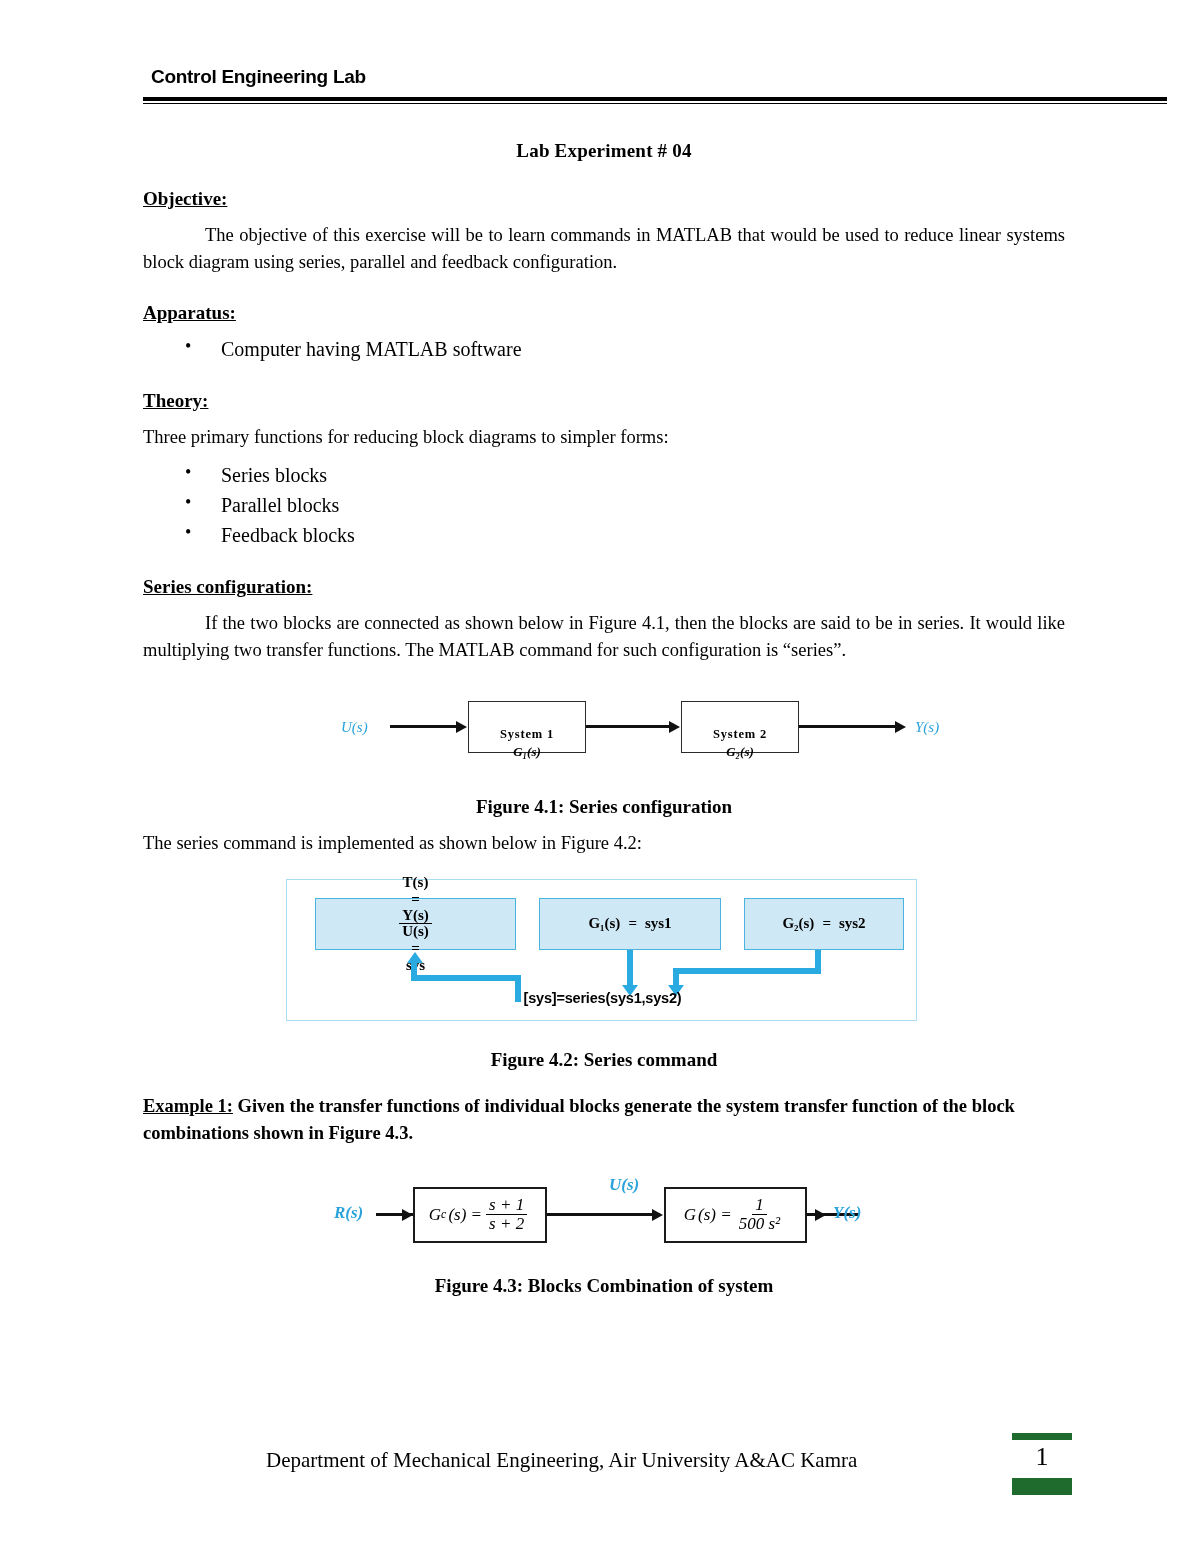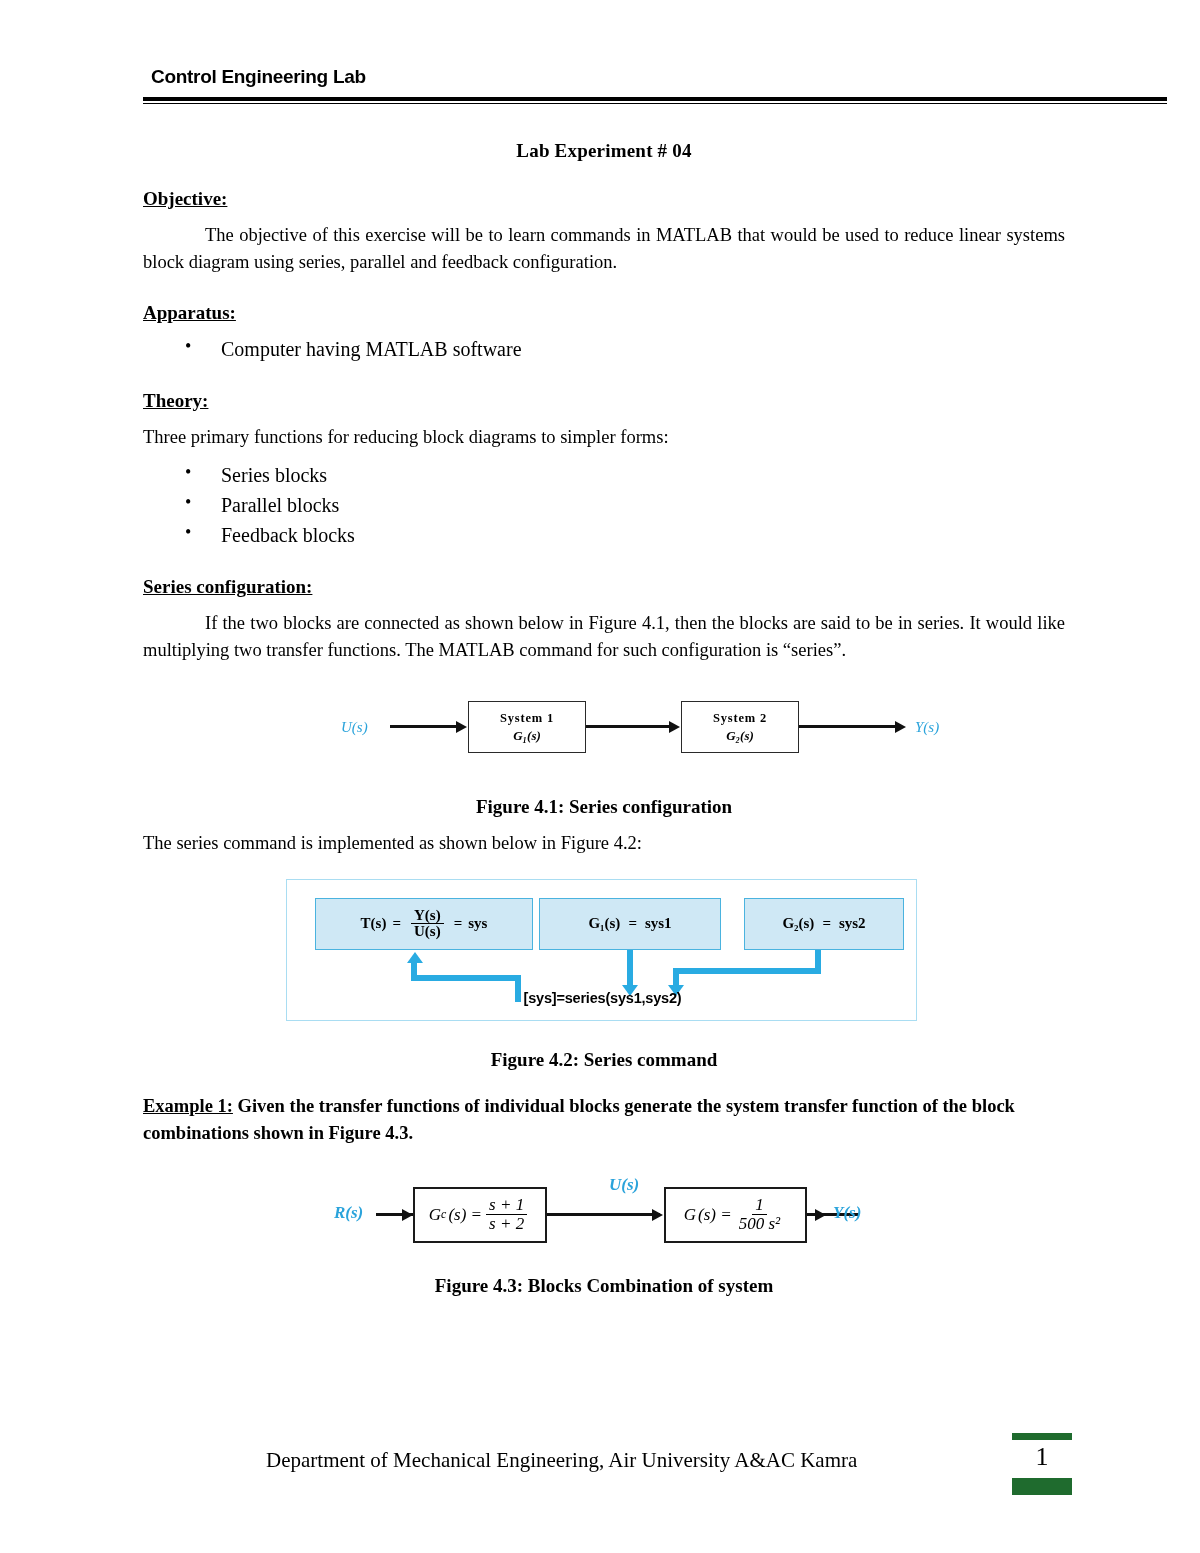--- a/index.html
+++ b/index.html
@@ -151,21 +151,21 @@
     height: 52px;
     top: 15px;
   }
   .fig41 .blk.b1 { left: 325px; }
   .fig41 .blk.b2 { left: 538px; }
   .fig41 .blk .l1 {
     font-family: "Liberation Serif", serif;
     font-weight: bold;
     font-size: 12.5px;
     letter-spacing: 0.8px;
-    margin-top: 9px;
+    margin-top: 25px;
   }
   .fig41 .blk .l2 {
     font-family: "Liberation Serif", serif;
     font-weight: bold;
     font-style: italic;
     font-size: 13px;
     margin-top: 2px;
   }
   sub { font-size: 0.7em; }
 
@@ -205,21 +205,21 @@
     box-sizing: border-box;
     height: 52px;
     top: 18px;
     display: flex;
     align-items: center;
     justify-content: center;
     font-family: "Liberation Serif", serif;
     font-weight: bold;
     font-size: 15px;
   }
-  .cbox.c1 { left: 28px; width: 218px; }
+  .cbox.c1 { left: 28px; width: 201px; flex-direction: column; }
   .cbox.c2 { left: 252px; width: 182px; }
   .cbox.c3 { left: 457px; width: 160px; }
 
   .frac {
     display: inline-flex;
     flex-direction: column;
     align-items: center;
     vertical-align: middle;
     margin: 0 4px;
     line-height: 1.05;

